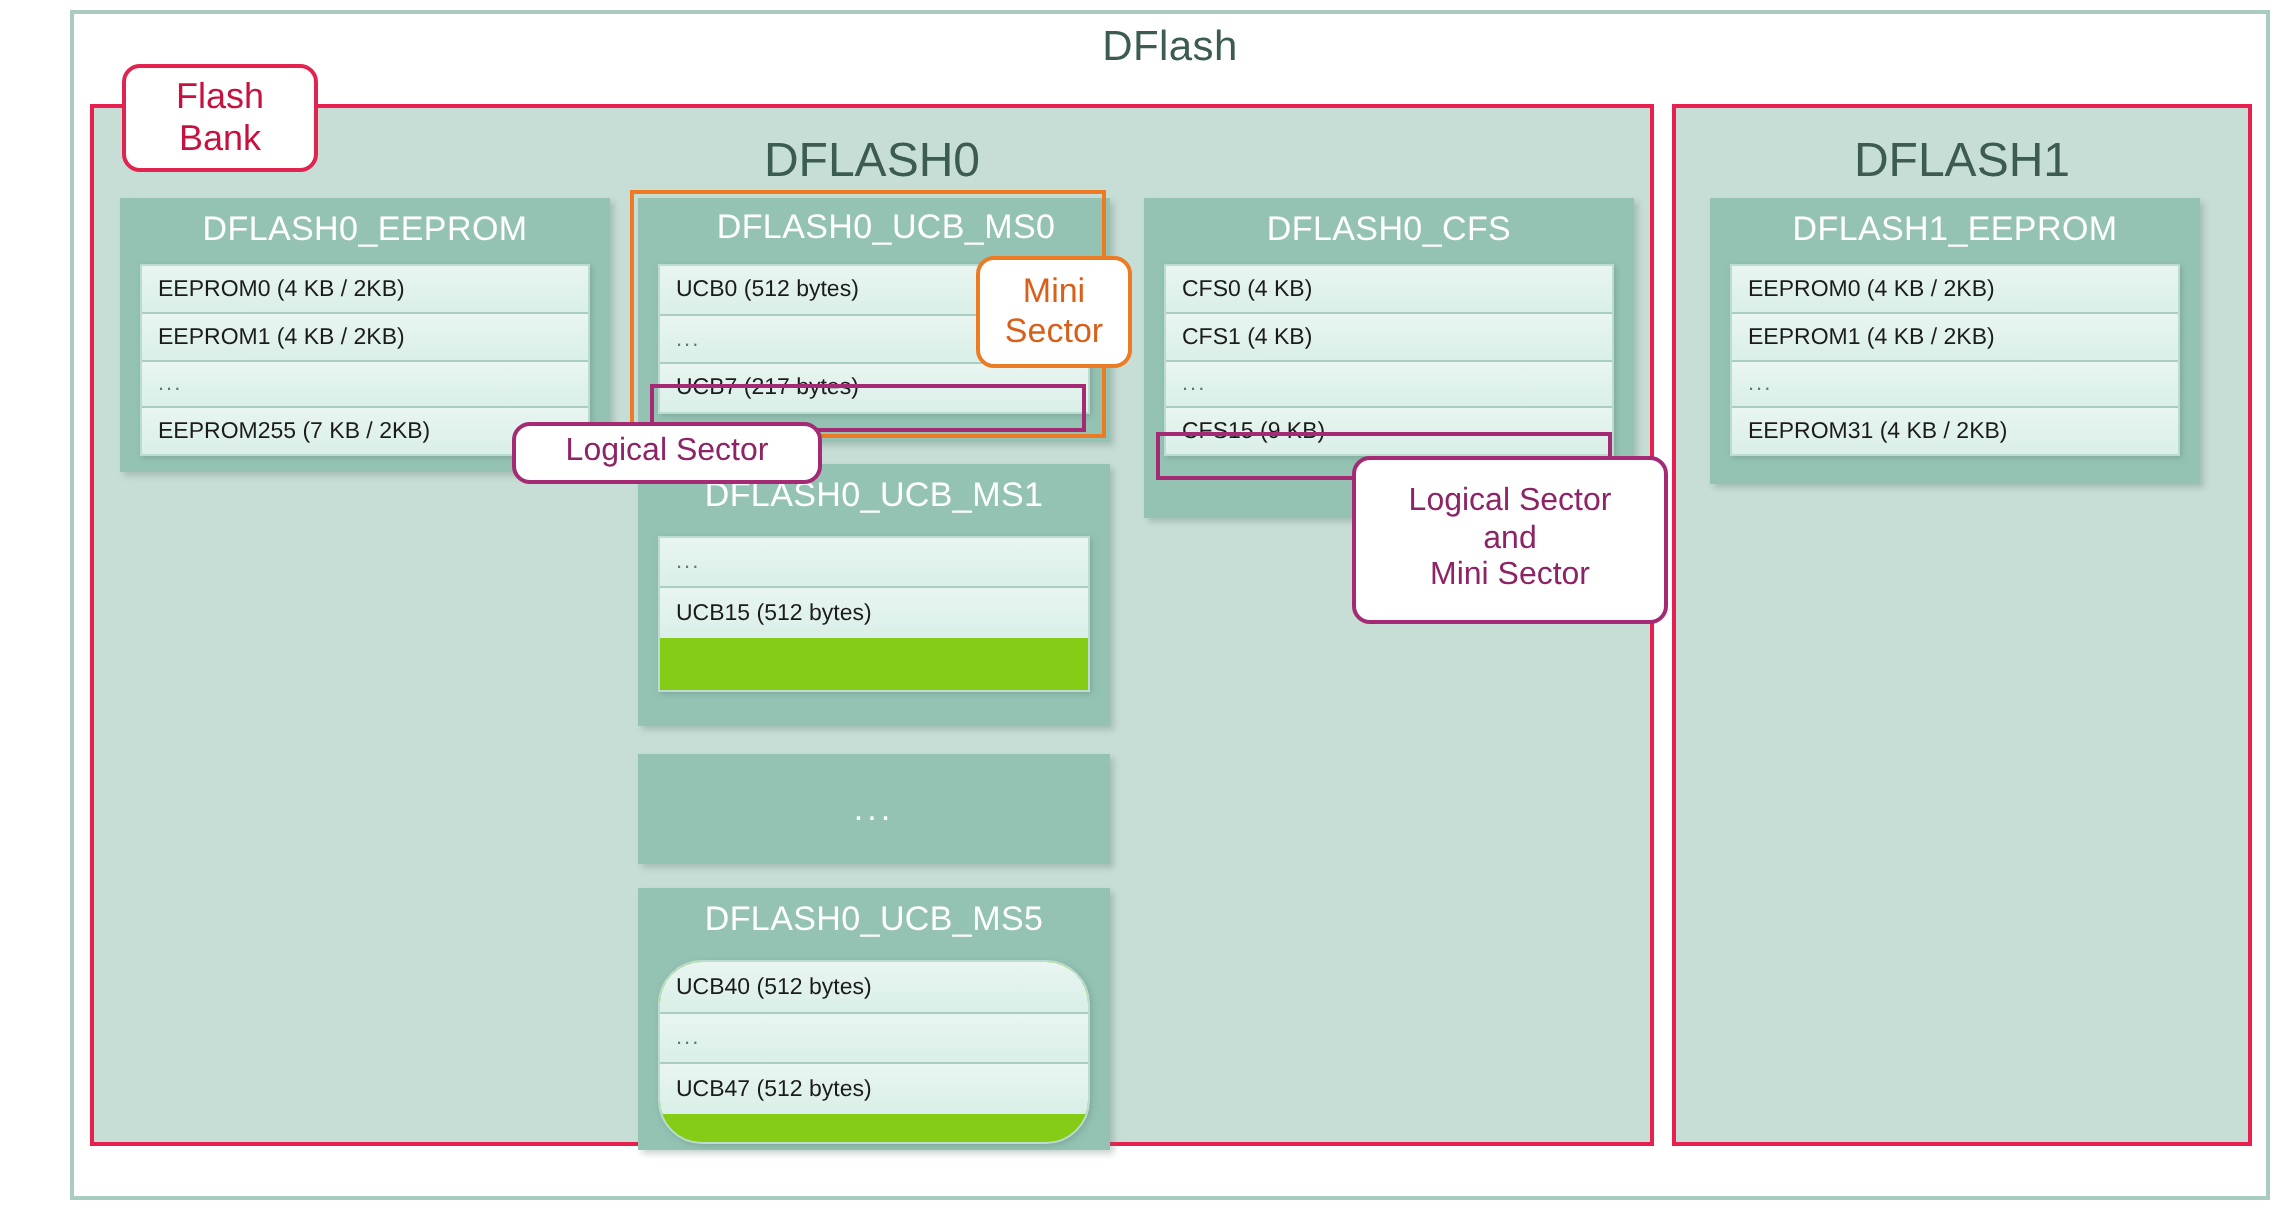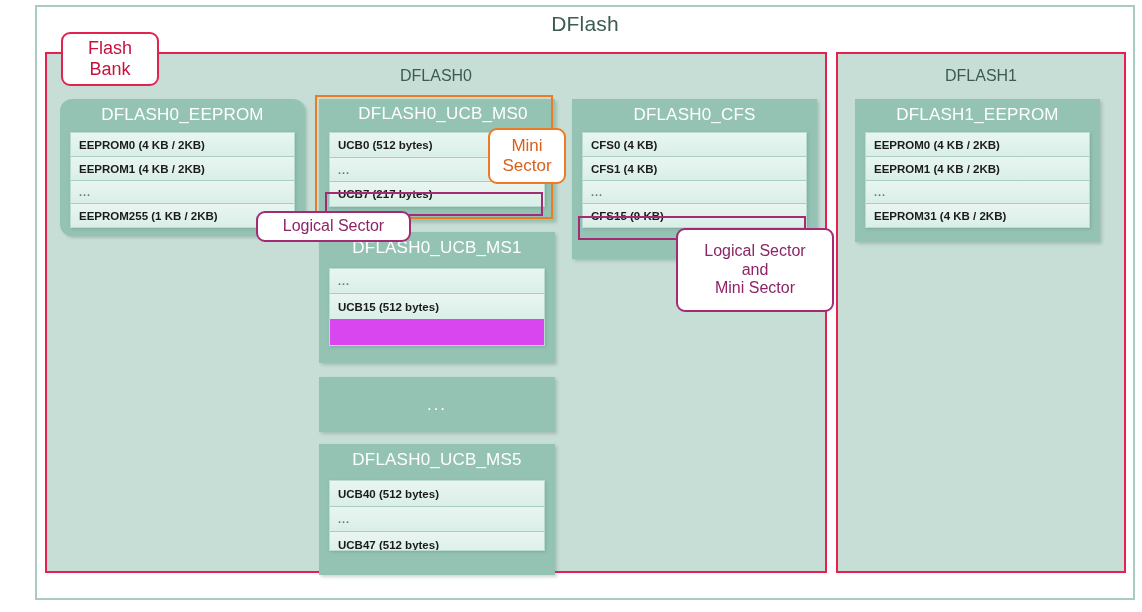--- a/index.html
+++ b/index.html
@@ -41,21 +41,21 @@
     background:#c7ded6;
     box-sizing:border-box;
   }
   #bank0{ left:45px; top:52px; width:782px; height:521px; }
   #bank1{ left:836px; top:52px; width:290px; height:521px; }
 
   .bank-title{
     position:absolute;
     left:0; right:0;
     text-align:center;
-    font-size:16px;
+    font-size:24px;
     color:#3c5b51;
   }
   #bank0 .bank-title{ top:13px; }
   #bank1 .bank-title{ top:13px; }
 
   
   .group{
     position:absolute;
     background:#94c3b4;
     box-sizing:border-box;
@@ -66,26 +66,25 @@
     left:0; right:0;
     text-align:center;
     color:#ffffff;
     font-size:17px;
     letter-spacing:.2px;
   }
 
   
   .rows{
     position:absolute;
-    background:#d946ef;
+    background:#84cc16;
     border:1px solid #bcdcd2;
     box-sizing:border-box;
     box-shadow:1px 1px 3px rgba(90,120,110,.35);
     overflow:hidden;
-    font-weight:bold;
   }
   .row{
     box-sizing:border-box;
     padding-left:8px;
     color:#1b1b1b;
     font-size:11.5px;
     display:flex;
     align-items:center;
     border-bottom:1px solid #a9cdc2;
     background:linear-gradient(#e9f5f1,#d9efe7);
@@ -139,27 +138,27 @@
 <body>
 
 <div id="stage">
 
   <div class="outer-frame"></div>
   <div class="dflash-title">DFlash</div>
 
   <div class="bank" id="bank0">
     <div class="bank-title">DFLASH0</div>
 
-    <div class="group" style="left:13px; top:45px; width:245px; height:137px;border-radius:12px;">
+    <div class="group" style="left:13px; top:45px; width:245px; height:137px;">
       <div class="group-title" style="top:6px;">DFLASH0_EEPROM</div>
       <div class="rows" style="left:10px; top:33px; width:225px; height:96px;">
         <div class="row" style="height:24px;">EEPROM0 (4 KB / 2KB)</div>
         <div class="row" style="height:24px;">EEPROM1 (4 KB / 2KB)</div>
         <div class="row dots" style="height:23px;">...</div>
-        <div class="row" style="height:23px;">EEPROM255 (1 KB / 2KB)</div>
+        <div class="row" style="height:23px;">EEPROM255 (7 KB / 2KB)</div>
       </div>
     </div>
 
     <div class="group" style="left:272px; top:45px; width:236px; height:122px;">
       <div class="group-title" style="top:5px;padding-left:12px;">DFLASH0_UCB_MS0</div>
       <div class="rows" style="left:10px; top:33px; width:216px; height:75px;">
         <div class="row" style="height:25px;">UCB0 (512 bytes)</div>
         <div class="row dots" style="height:24px;">...</div>
         <div class="row" style="height:24px;">UCB7 (217 bytes)</div>
       </div>
@@ -170,21 +169,21 @@
       <div class="rows" style="left:10px; top:36px; width:216px; height:78px;">
         <div class="row dots" style="height:25px;">...</div>
         <div class="row" style="height:25px;">UCB15 (512 bytes)</div>
       </div>
     </div>
 
     <div class="ellipsis-block" style="left:272px; top:323px; width:236px; height:55px;">...</div>
 
     <div class="group" style="left:272px; top:390px; width:236px; height:131px;">
       <div class="group-title" style="top:6px;">DFLASH0_UCB_MS5</div>
-      <div class="rows" style="left:10px; top:36px; width:216px; height:71px;">
+      <div class="rows" style="left:10px; top:36px; width:216px; height:92px;border-radius:22px;">
         <div class="row" style="height:26px;">UCB40 (512 bytes)</div>
         <div class="row dots" style="height:25px;">...</div>
         <div class="row" style="height:25px;">UCB47 (512 bytes)</div>
       </div>
     </div>
 
     <div class="group" style="left:525px; top:45px; width:245px; height:160px;">
       <div class="group-title" style="top:6px;">DFLASH0_CFS</div>
       <div class="rows" style="left:10px; top:33px; width:225px; height:96px;">
         <div class="row" style="height:24px;">CFS0 (4 KB)</div>

